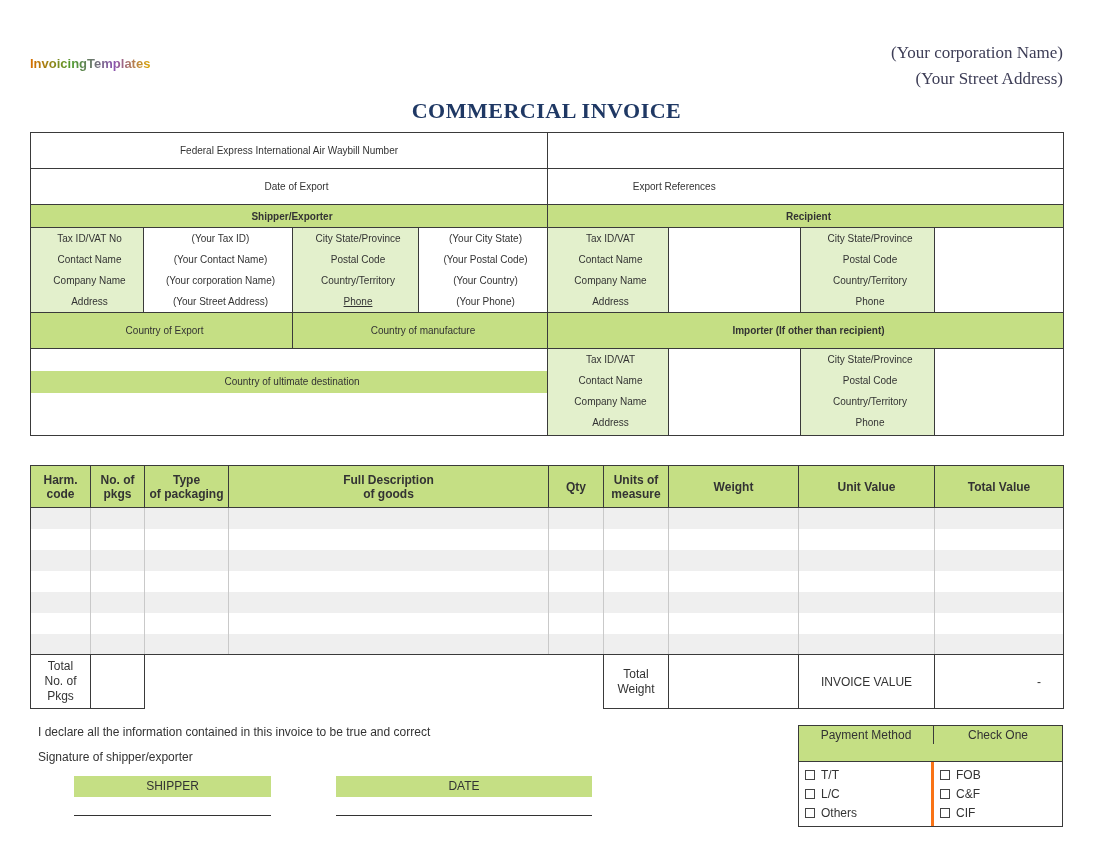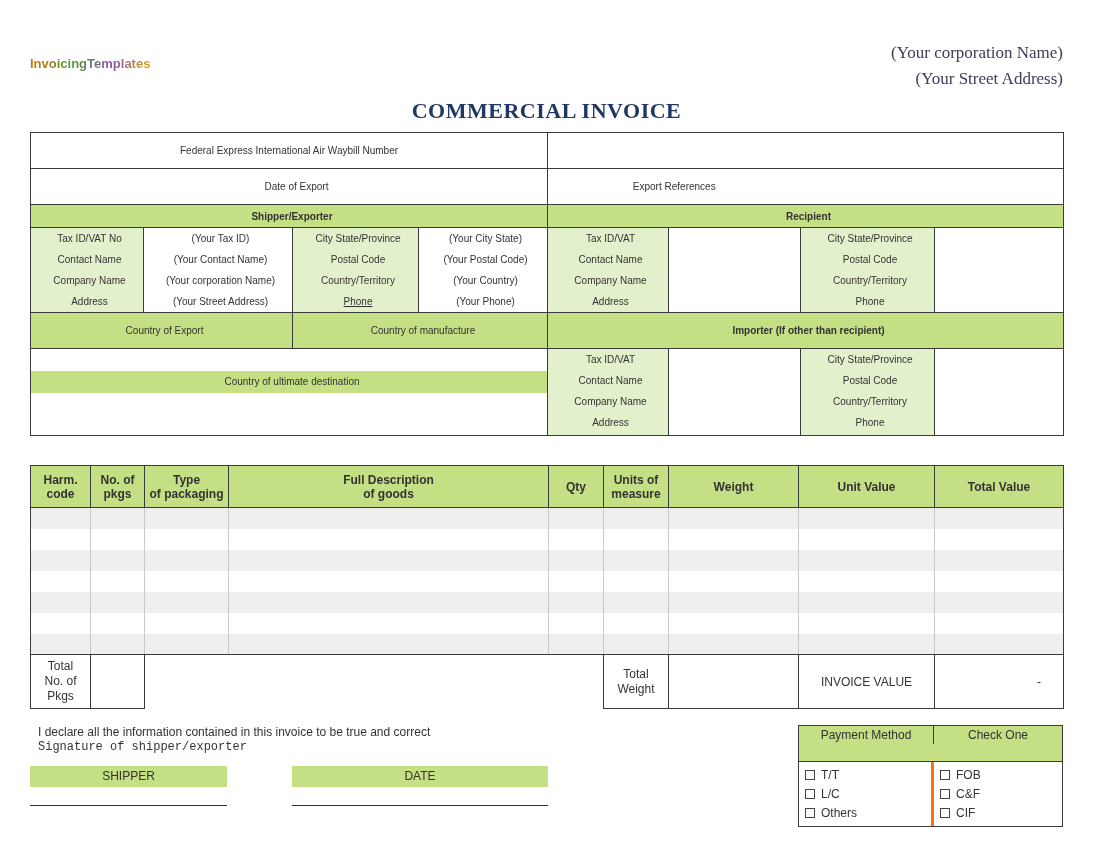--- a/index.html
+++ b/index.html
@@ -65,25 +65,25 @@
   .tC { border-left: 1px solid #3a3a3a; border-right: 1px solid #3a3a3a; border-bottom: 1px solid #3a3a3a;
         text-align: center; white-space: pre-line; line-height: 15px; }
   .tD { border-right: 1px solid #3a3a3a; border-bottom: 1px solid #3a3a3a; }
   .tE { border-right: 1px solid #3a3a3a; border-bottom: 1px solid #3a3a3a; text-align: center; }
   .tF { border-right: 1px solid #3a3a3a; border-bottom: 1px solid #3a3a3a; text-align: right; padding-right: 22px; }
 
   
   .footer { display: flex; margin-top: 16px; width: 1033px; }
   .f-left { flex: 1; }
   .decl { line-height: 15px; padding-left: 8px; }
-  .sig  { line-height: 15px; padding-left: 8px; margin-top: 0; font-family: Liberation Mono, monospace; }
+  .sig  { line-height: 15px; padding-left: 8px; margin-top: 10px; }
   .bars, .lines { display: flex; }
   .bars { margin-top: 11px; }
   .gbar { height: 21px; line-height: 21px; background: #c5df84; text-align: center; color: #333; }
-  .w197 { width: 197px; } .w256 { width: 256px; } .ml65 { margin-left: 65px; }
+  .w197 { width: 197px; margin-left: 44px; } .w256 { width: 256px; } .ml65 { margin-left: 65px; }
   .lines { margin-top: 18px; }
   .sigline { border-top: 1px solid #333; height: 0; }
 
   .paybox { width: 265px; border: 1px solid #3a3a3a; margin-left: auto; align-self: flex-start; }
   .pay-head { display: flex; background: #c5df84; border-bottom: 1px solid #3a3a3a; }
   .ph-l { width: 135px; border-right: 1px solid #3a3a3a; text-align: center; height: 18px; line-height: 18px; }
   .ph-r { flex: 1; text-align: center; height: 35px; line-height: 18px; }
   .pay-body { display: flex; }
   .pay-col { width: 135px; border-right: 3px solid #f97316; padding: 3px 0 4px 6px; }
   .pay-col.last { flex: 1; border-right: none; }

